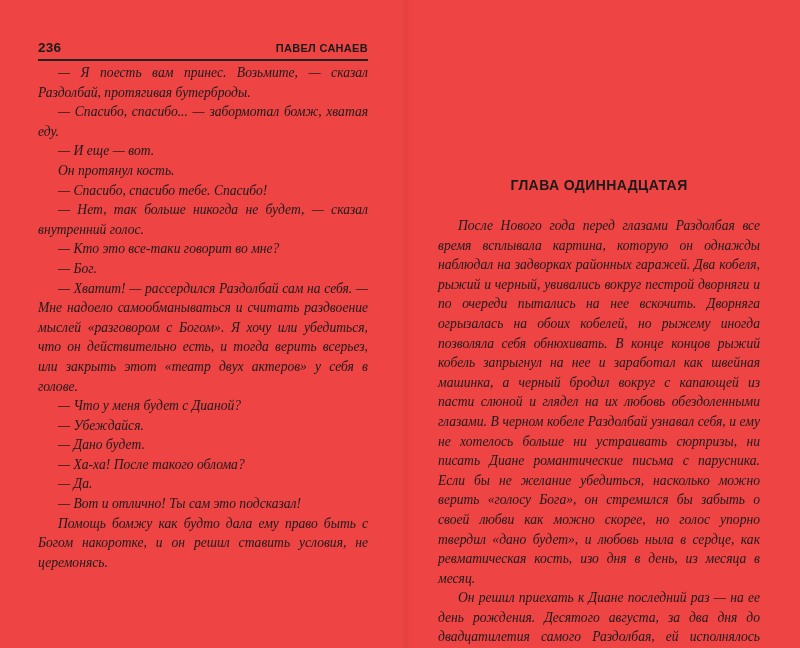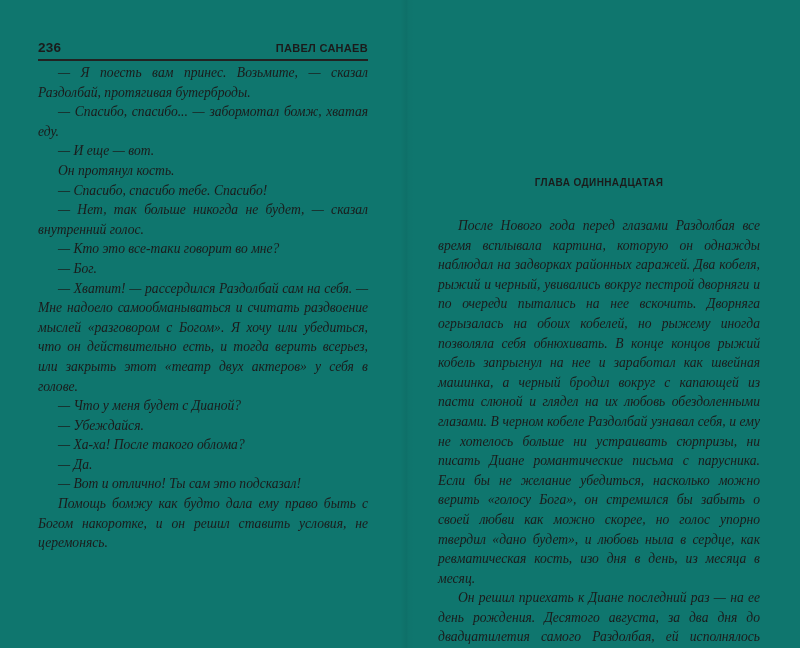--- a/index.html
+++ b/index.html
@@ -2,21 +2,21 @@
 <html><head>
 <meta charset="utf-8">
 <style>
   html, body { margin: 0; padding: 0; }
   body {
     width: 800px; height: 648px; overflow: hidden; position: relative;
     background: #ffffff;
     font-family: "Liberation Serif", "DejaVu Serif", serif;
     color: #1b1b1b;
   }
-  .spread { position: absolute; inset: 0; background: #0f766e; }
+  .spread { position: absolute; inset: 0; background: #ef4444; }
   .spine {
     position: absolute; left: 400px; top: 0; width: 14px; height: 648px;
     background: linear-gradient(90deg, rgba(0,0,0,0.00), rgba(0,0,0,0.05) 45%, rgba(0,0,0,0.02) 60%, rgba(0,0,0,0));
   }
   .page { position: absolute; top: 0; height: 648px; }
   .page-left { left: 38px; width: 330px; }
   .page-right { left: 438px; width: 322px; }
 
   .running-head {
     position: absolute; top: 40px; left: 0; width: 330px;
@@ -32,21 +32,21 @@
     position: absolute; left: 0; width: 100%;
     font-size: 13.6px; line-height: 19.6px; text-align: justify;
     hyphens: manual;
   }
   .page-left .text { top: 63px; }
   .text p { margin: 0; text-indent: 20px; font-style: italic; }
 
   .chapter-title {
     position: absolute; top: 177px; left: 0; width: 322px; text-align: center;
     font-family: "Liberation Sans", "DejaVu Sans", sans-serif;
-    font-weight: bold; font-size: 10px; letter-spacing: 0.4px;
+    font-weight: bold; font-size: 14px; letter-spacing: 0.4px;
   }
   .page-right .text { top: 216px; }
 
   .watermark {
     position: absolute; left: 682px; top: 606px;
     display: flex; align-items: flex-end; gap: 2px;
     color: #bfbfbf;
   }
   .watermark .logo-a {
     width: 26px; height: 26px; position: relative;
@@ -74,20 +74,21 @@
       <p>— Спасибо, спасибо... — забормотал бомж, хватая еду.</p>
       <p>— И еще — вот.</p>
       <p>Он протянул кость.</p>
       <p>— Спасибо, спасибо тебе. Спасибо!</p>
       <p>— Нет, так больше никогда не будет, — сказал внутренний голос.</p>
       <p>— Кто это все-таки говорит во мне?</p>
       <p>— Бог.</p>
       <p>— Хватит! — рассердился Раздолбай сам на себя. — Мне надоело самообманываться и считать раздвоение мыслей «разговором с Богом». Я хочу или убедиться, что он действительно есть, и тогда верить всерьез, или закрыть этот «театр двух актеров» у себя в голове.</p>
       <p>— Что у меня будет с Дианой?</p>
       <p>— Убеждайся.</p>
+      <p>— Дано будет.</p>
       <p>— Ха-ха! После такого облома?</p>
       <p>— Да.</p>
       <p>— Вот и отлично! Ты сам это подсказал!</p>
       <p>Помощь бомжу как будто дала ему право быть с Богом накоротке, и он решил ставить условия, не церемонясь.</p>
 
     </div>
   </div>
 
   <div class="page page-right">
     <div class="chapter-title">ГЛАВА ОДИННАДЦАТАЯ</div>

